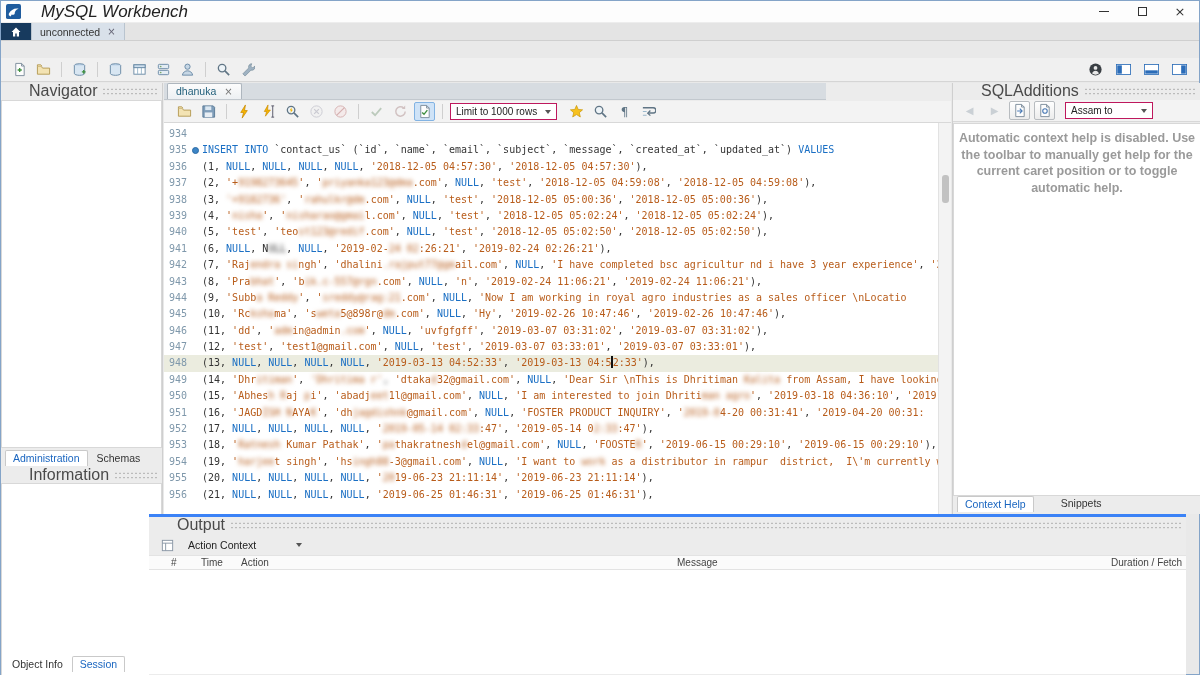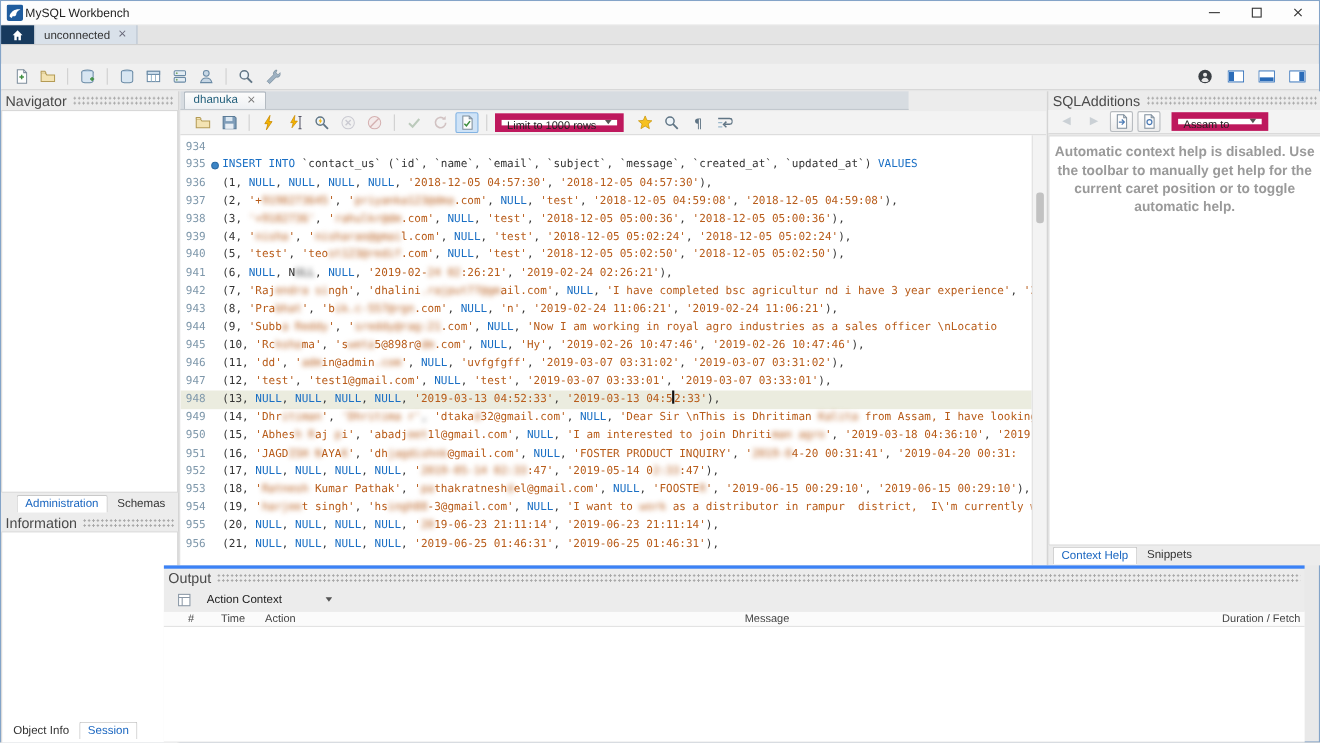--- a/index.html
+++ b/index.html
@@ -4,21 +4,21 @@
 <style>
   * { margin:0; padding:0; box-sizing:border-box; }
   html,body { width:1200px; height:675px; overflow:hidden; background:#cfcfcf; }
   body { font-family:"Liberation Sans", sans-serif; }
   #app { position:relative; width:1200px; height:675px; background:#e9e9e9; border:1px solid #84a4c8; }
 
   
   .titlebar { position:absolute; left:0; top:0; width:100%; height:22px; background:#fdfdfd; display:flex; align-items:center; border-bottom:1px solid #ededed;}
   .logo { width:15px; height:15px; margin-left:5px; }
   .logo svg { width:15px; height:15px; display:block;}
-  .wtitle { font-size:11px; color:#222; margin-left:2px; }
+  .wtitle { font-size:17px; color:#222; margin-left:20px;font-style:italic; }
   .wctrls { margin-left:auto; display:flex; height:100%; }
   .wc { width:38px; height:100%; display:flex; align-items:center; justify-content:center; color:#333; }
   .wc .minbar { width:10px; height:1px; background:#333; }
   .wc .maxbox { width:9px; height:9px; border:1px solid #333; }
   .wc .xg { font-size:13px; line-height:1; font-family:"DejaVu Sans",sans-serif; }
 
   
   .hometabs { position:absolute; left:0; top:22px; width:100%; height:18px; background:#e4e4e4; border-bottom:1px solid #cfcfcf; display:flex; align-items:stretch; }
   .home-btn { width:30px; background:#173a5e; display:flex; align-items:center; justify-content:center; }
   .home-btn svg { width:12px; height:12px; }
@@ -40,38 +40,38 @@
   .tbsep { width:1px; height:15px; background:#cfcfcf; margin:0 4px; display:inline-block; }
   .g { font-family:"DejaVu Sans",sans-serif; font-size:10px; color:#6e8191; }
 
   
   .navigator  { position:absolute; left:0;   top:82px; width:162px; height:593px; background:#ececec; border-right:1px solid #cfcfcf; }
   .center     { position:absolute; left:163px; top:82px; width:787px; height:431px; background:#ececec; }
   .rightpanel { position:absolute; left:951px; top:82px; width:249px; height:431px; background:#ececec; border-left:1px solid #cfcfcf; }
   .output     { position:absolute; left:148px; top:513px; width:1037px; height:162px; background:#ececec; border-top:3px solid #3b82f6; }
 
   .hdr { display:flex; align-items:center; gap:5px; height:16px; padding:0 4px; }
-  .hdr .lbl { font-size:13px; color:#4a4a4a; white-space:nowrap; }
+  .hdr .lbl { font-size:16px; color:#4a4a4a; white-space:nowrap;margin-left:24px; }
   .hdr .dots { flex:1; height:9px; background-image:radial-gradient(circle, #a8a8a8 0.9px, transparent 1px); background-size:4px 4.5px; }
 
   
   .nav-white1 { position:absolute; left:0; top:17px; width:161px; height:348px; background:#fff; border:1px solid #d8d8d8; }
-  .nav-tabs { position:absolute; left:0; top:366px; width:161px; height:17px; display:flex; align-items:flex-end; padding-left:14px; gap:2px; }
+  .nav-tabs { position:absolute; left:0; top:366px; width:161px; height:17px; display:flex; align-items:flex-end; padding-left:4px; gap:2px; }
   .ptab { font-size:10.5px; color:#333; padding:1px 7px 2px; }
   .ptab.sel { color:#1a66c0; background:#fff; border:1px solid #c9c9c9; border-bottom:none; border-radius:2px 2px 0 0; }
   .nav-info-hdr { position:absolute; left:0; top:384px; width:161px; }
   .nav-white2 { position:absolute; left:0; top:400px; width:161px; height:248px; background:#fff; border:1px solid #d8d8d8; }
   .nav-footer { position:absolute; left:0; top:571px; width:161px; height:18px; display:flex; align-items:flex-end; padding-left:4px; gap:2px; }
 
   
   .etabs { position:absolute; left:0; top:0; width:662px; height:17px; background:#d7dce1; border-bottom:1px solid #c2c8ce; display:flex; align-items:flex-end; }
   .etab { margin-left:3px; display:flex; align-items:center; gap:8px; padding:1px 8px 2px; background:linear-gradient(#fcfcfc,#edf0f3); border:1px solid #aeb6be; border-bottom:none; border-radius:2px 2px 0 0; font-size:10.5px; color:#23607c; }
   .etab .x { color:#777; font-size:10px; font-family:"DejaVu Sans",sans-serif; }
   .etoolbar { position:absolute; left:0; top:18px; width:787px; height:22px; background:#f3f3f3; border-bottom:1px solid #d8d8d8; display:flex; align-items:center; gap:3px; padding-left:10px; }
-  .dd { display:inline-flex; align-items:flex-start; background:#fff; border:6px solid #be185d; height:17px; padding:0 5px; font-size:10px; color:#222; }
+  .dd { display:inline-flex; align-items:center; background:#fff; border:1px solid #be185d; height:17px; padding:0 5px; font-size:10px; color:#222; }
   .dd .arr { width:0; height:0; border-left:3.5px solid transparent; border-right:3.5px solid transparent; border-top:4px solid #555; margin-left:8px; }
   .code { position:absolute; left:0; top:40px; width:774px; height:391px; background:#fff; overflow:hidden; padding-top:3px; }
   .cl { display:flex; white-space:pre; height:16.4px; line-height:16.4px; font-family:"DejaVu Sans Mono",monospace; font-size:10px; color:#333; width:100%; }
   .cl.cur { background:#ebecdf; }
   .ln { width:26px; text-align:right; color:#7f98ab; flex:none; padding-right:3px; }
   .mk { width:12px; flex:none; position:relative; }
   .dot { position:absolute; left:2px; top:5px; width:7px; height:7px; border-radius:50%; background:#3d85c6; border:1px solid #2a6aa5; }
   .lt { flex:none; }
   .kw { color:#1a6fc4; }
   .str { color:#b85c1a; }
@@ -79,21 +79,21 @@
   .redact { filter:blur(2.2px); }
   .caret { display:inline-block; width:1.2px; height:12px; background:#111; vertical-align:-2px; }
   .vscroll { position:absolute; right:0; top:40px; width:13px; height:391px; background:#f3f3f3; border-left:1px solid #e2e2e2; }
   .vthumb { position:absolute; left:3px; top:52px; width:7px; height:28px; background:#c2c2c2; border-radius:3px; }
 
   
   .sa-toolbar { position:absolute; left:0; top:17px; width:248px; height:22px; background:#f3f3f3; border-bottom:1px solid #d8d8d8; display:flex; align-items:center; gap:4px; padding-left:6px; }
   .sa-toolbar .tbi:nth-child(3), .sa-toolbar .tbi:nth-child(4) { border:1px solid #b8bcc0; background:linear-gradient(#fff,#ececec); }
   .sa-content { position:absolute; left:0; top:40px; width:248px; height:373px; background:#fff; border:1px solid #d8d8d8; }
   .help { width:238px; margin:6px auto 0; text-align:center; font-weight:bold; font-size:12.5px; line-height:1.32; color:#9a9a9a; }
-  .sa-tabs { position:absolute; left:0; top:413px; width:248px; height:17px; display:flex; align-items:center; padding-left:4px; gap:2px; }
+  .sa-tabs { position:absolute; left:0; top:413px; width:248px; height:17px; display:flex; align-items:flex-start; padding-left:4px; gap:20px; }
 
   
   .out-row { display:flex; align-items:center; gap:6px; height:20px; padding-left:8px; margin-top:2px; }
   .out-dd { display:inline-flex; align-items:center; font-size:10.5px; color:#222; padding:1px 4px; }
   .out-dd .arr { width:0; height:0; border-left:3.5px solid transparent; border-right:3.5px solid transparent; border-top:4px solid #555; margin-left:40px; }
   .out-head { position:relative; height:15px; background:#fbfbfb; border-top:1px solid #e3e3e3; border-bottom:1px solid #e3e3e3; }
   .ocol { position:absolute; top:1px; font-size:10px; color:#444; }
   .out-body { height:104px; background:#fff; }
 </style>
 </head>

